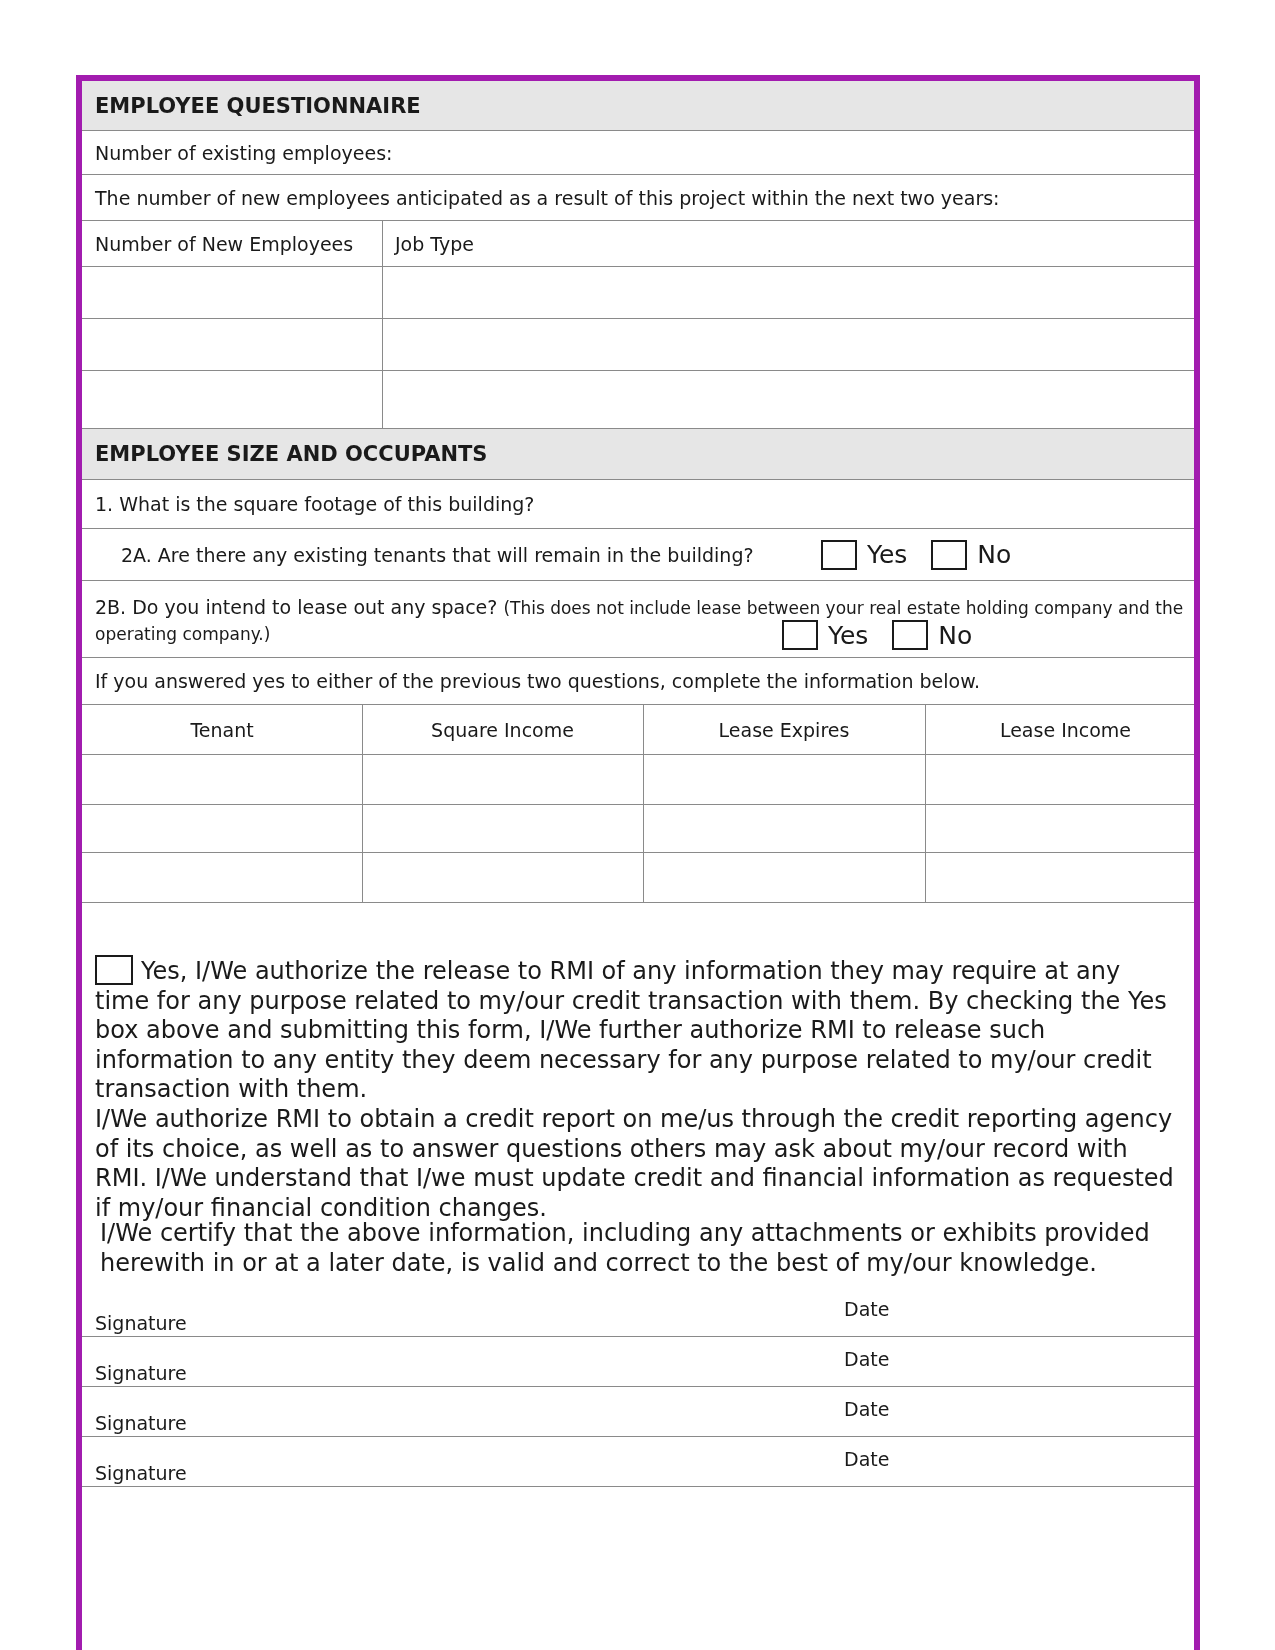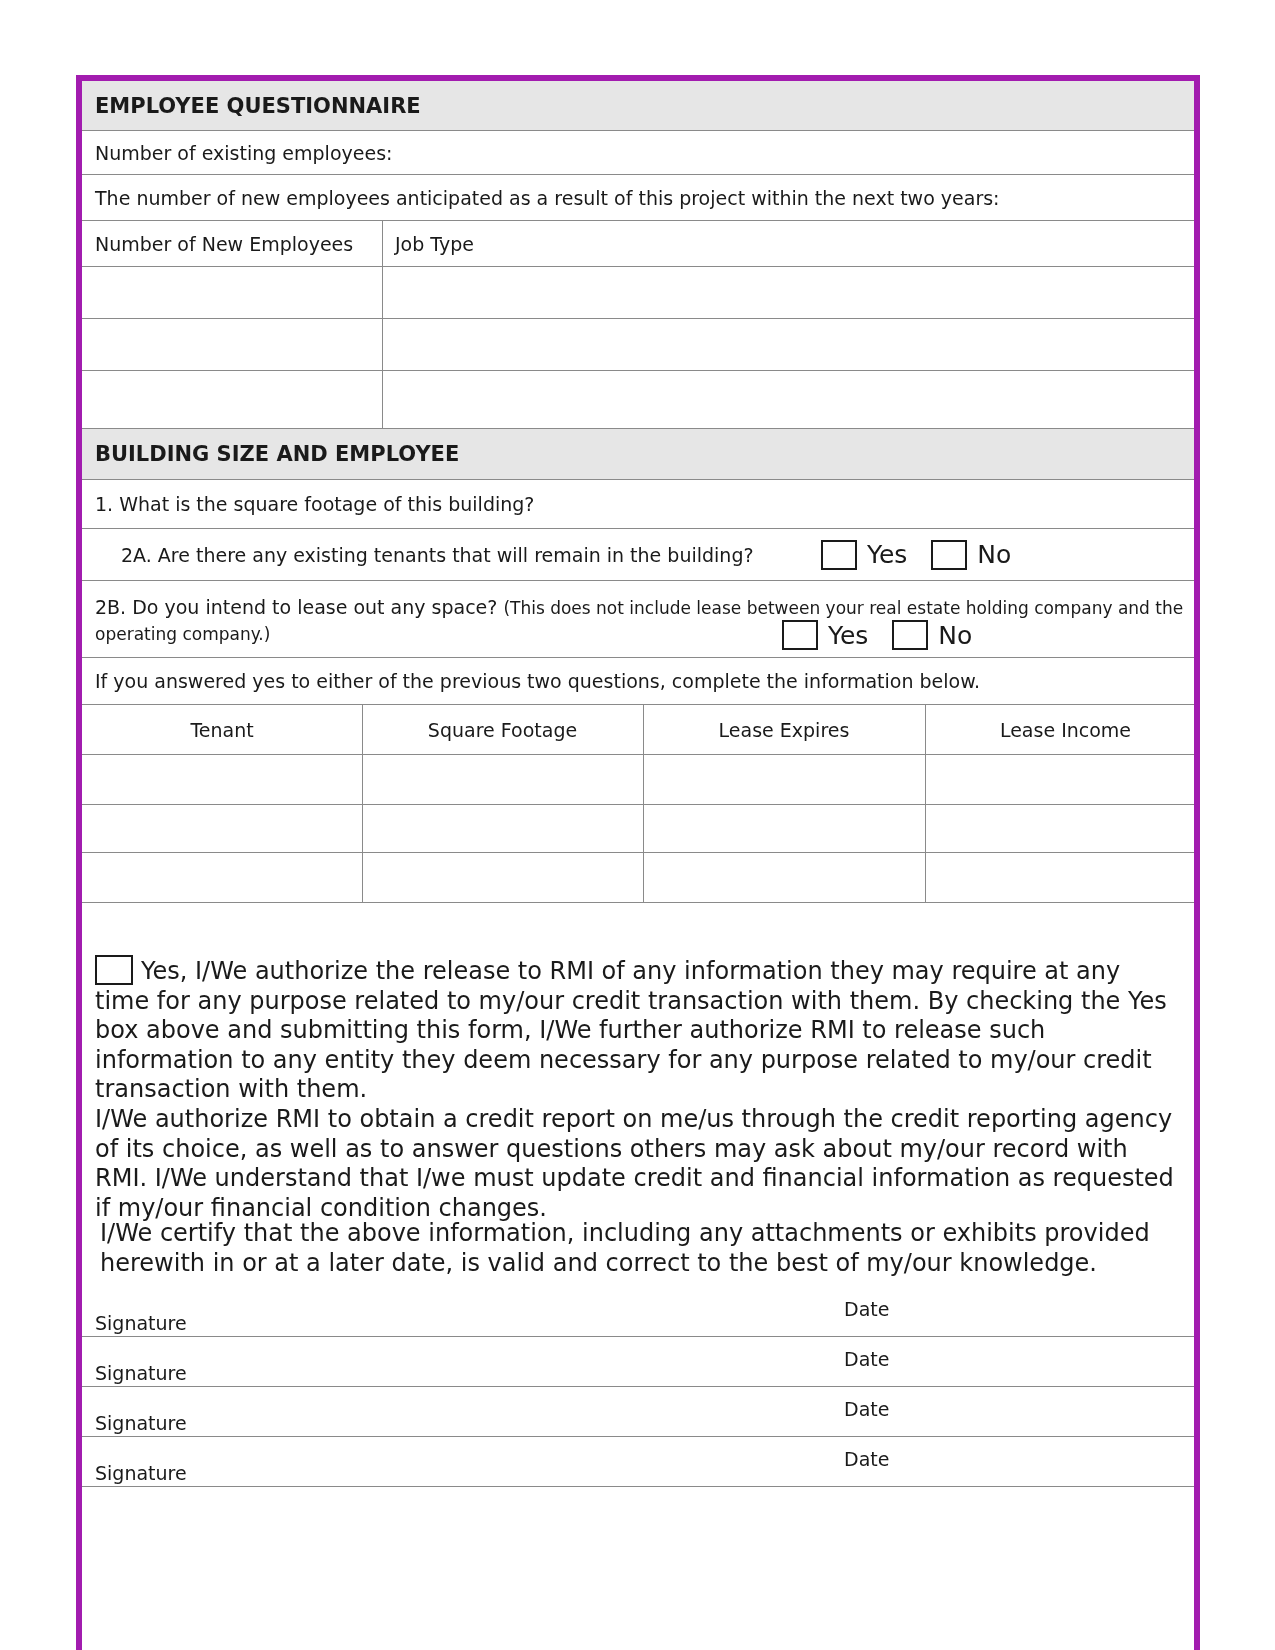--- a/index.html
+++ b/index.html
@@ -47,21 +47,21 @@
       <div class="vline" style="left:300px;"></div>
     </div>
   <div class="row" style="top:238px;height:52px;">
       <div class="vline" style="left:300px;"></div>
     </div>
   <div class="row" style="top:290px;height:58px;">
       <div class="vline" style="left:300px;"></div>
     </div>
 
   <div class="row hdr" style="top:348px;height:51px;">
-    <span>BUILDING SIZE AND EMPLOYEE</span>
+    <span>EMPLOYEE SIZE AND OCCUPANTS</span>
   </div>
   <div class="row txt" style="top:399px;height:49px;">
     <span>1. What is the square footage of this building?</span>
   </div>
   <div class="row txt" style="top:448px;height:52px;padding-left:39px;">
     <span style="width:700px;">2A. Are there any existing tenants that will remain in the building?</span>
     <span class="cb"></span>
       <span class="cb-label">Yes</span>
     <span class="cb"></span>
       <span class="cb-label">No</span>
@@ -77,21 +77,21 @@
       <span class="cb"></span>
         <span class="cb-label">No</span>
     </div>
   </div>
   <div class="row txt" style="top:577px;height:47px;">
     <span>If you answered yes to either of the previous two questions, complete the information below.</span>
   </div>
   <div class="row" style="top:624px;height:50px;">
     <div class="cell ctr" style="left:0;width:280px;">Tenant</div>
     <div class="vline" style="left:280px;"></div>
-    <div class="cell ctr" style="left:280px;width:281px;">Square Footage</div>
+    <div class="cell ctr" style="left:280px;width:281px;">Square Income</div>
     <div class="vline" style="left:561px;"></div>
     <div class="cell ctr" style="left:561px;width:282px;">Lease Expires</div>
     <div class="vline" style="left:843px;"></div>
     <div class="cell ctr" style="left:843px;width:281px;">Lease Income</div>
   </div>
   <div class="row" style="top:674px;height:50px;">
     <div class="vline" style="left:280px;"></div>
       <div class="vline" style="left:561px;"></div>
       <div class="vline" style="left:843px;"></div>
   </div>

